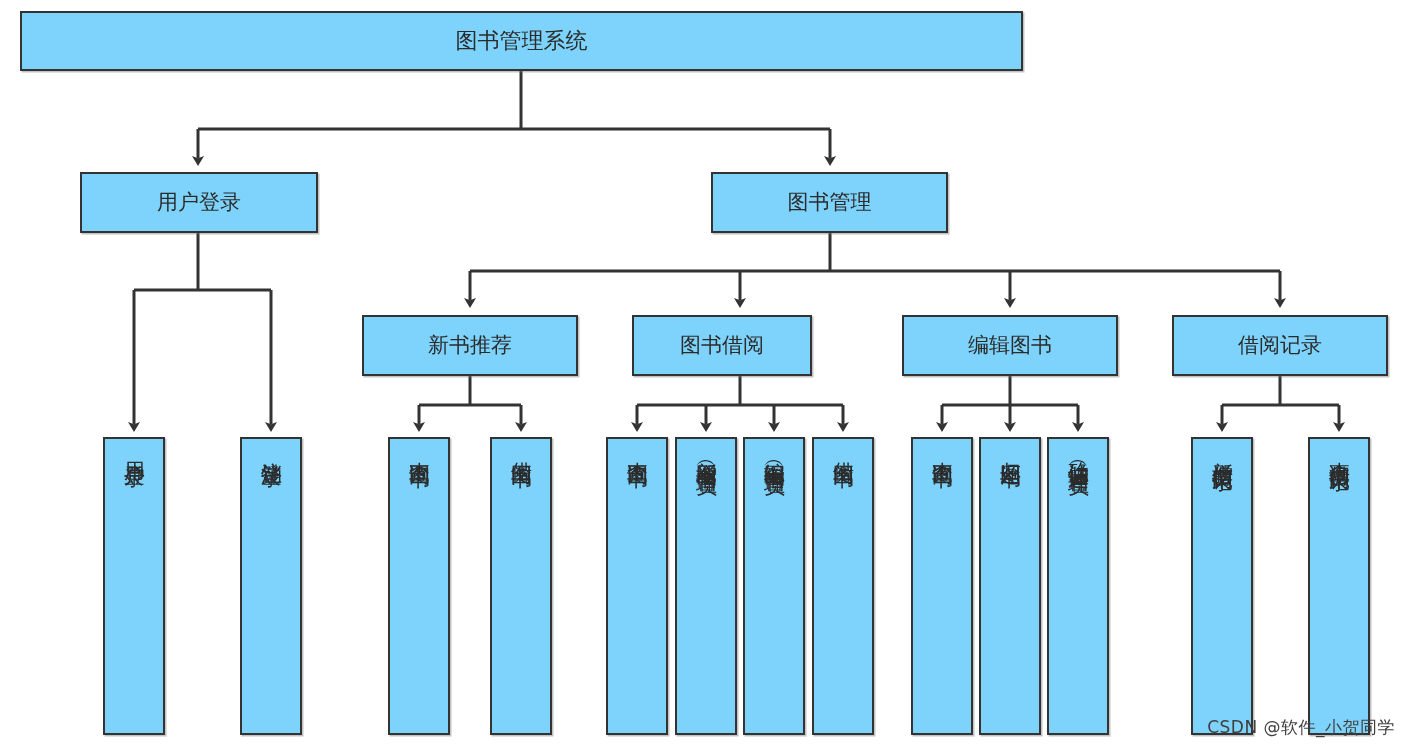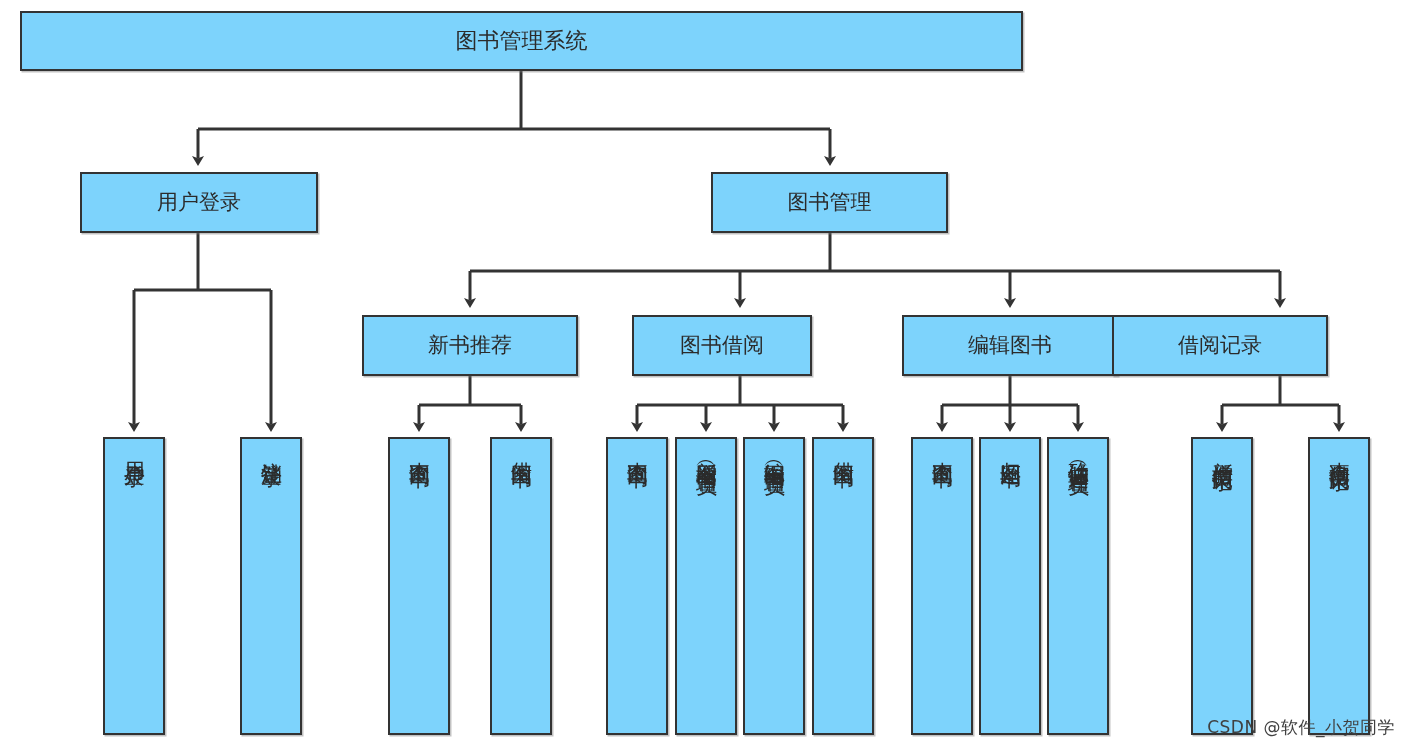--- a/index.html
+++ b/index.html
@@ -133,21 +133,21 @@
 
   <div class="node horiz" style="left:362px; top:315px; width:216px; height:61px;align-items:center;">
     <span class="label">新书推荐</span>
   </div>
   <div class="node horiz" style="left:632px; top:315px; width:180px; height:61px;">
     <span class="label">图书借阅</span>
   </div>
   <div class="node horiz" style="left:902px; top:315px; width:216px; height:61px;">
     <span class="label">编辑图书</span>
   </div>
-  <div class="node horiz" style="left:1112px; top:315px; width:216px; height:61px;">
+  <div class="node horiz" style="left:1172px; top:315px; width:216px; height:61px;">
     <span class="label">借阅记录</span>
   </div>
 
   <div class="node vert" style="left:103px; top:437px; width:62px; height:298px;">
     <span class="label">用户登录</span>
   </div>
   <div class="node vert" style="left:240px; top:437px; width:62px; height:298px;">
     <span class="label">注销登录</span>
   </div>
 

